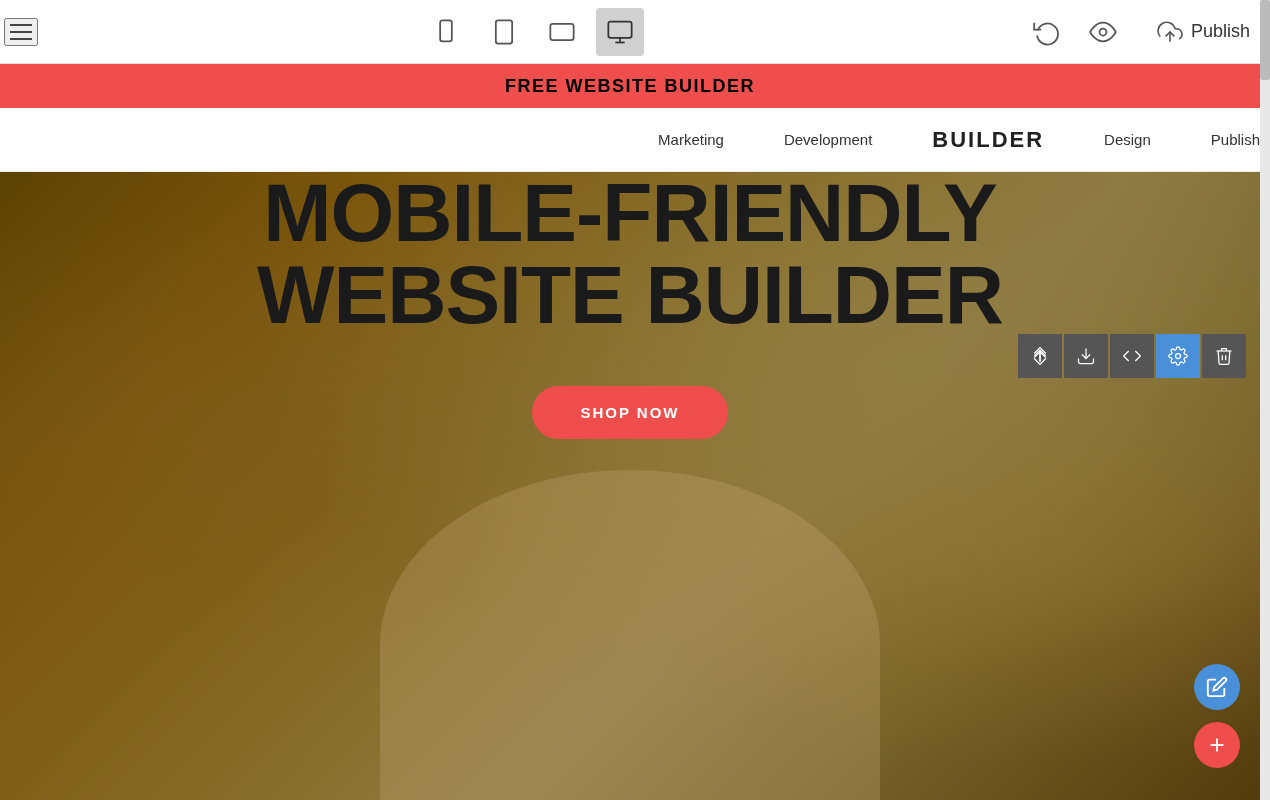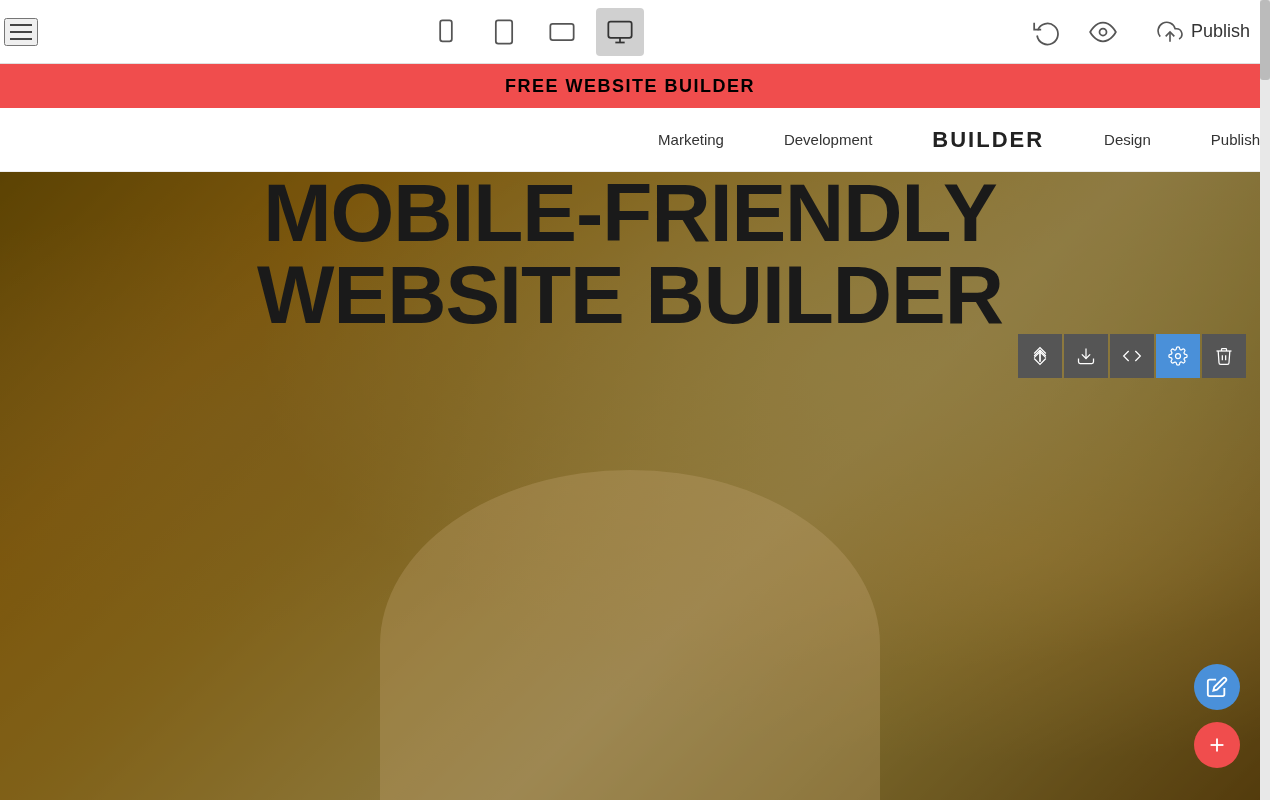--- a/index.html
+++ b/index.html
@@ -283,20 +283,21 @@
   <div class="hero-section">
     <div class="hero-bg"></div>
     <div class="hero-overlay"></div>
     <div class="hero-phone-hand"></div>
 
     <div class="hero-content">
       <h1 class="hero-title">
         <span>MOBILE-FRIENDLY</span><br>
         <span>WEBSITE BUILDER</span>
       </h1>
+      <button class="hero-cta-btn">SHOP NOW</button>
     </div>
 
     <div class="section-tools">
       <button class="section-tool-btn" title="Move section">
         <svg viewBox="0 0 24 24">
           <line x1="12" y1="5" x2="12" y2="19"></line>
           <polyline points="19 12 12 5 5 12"></polyline>
           <polyline points="5 12 12 19 19 12" transform="translate(0,14) scale(1,-1) translate(0,-12)"></polyline>
           <line x1="12" y1="5" x2="12" y2="19"></line>
           <path d="M5 9l7-7 7 7M5 15l7 7 7-7"></path>

